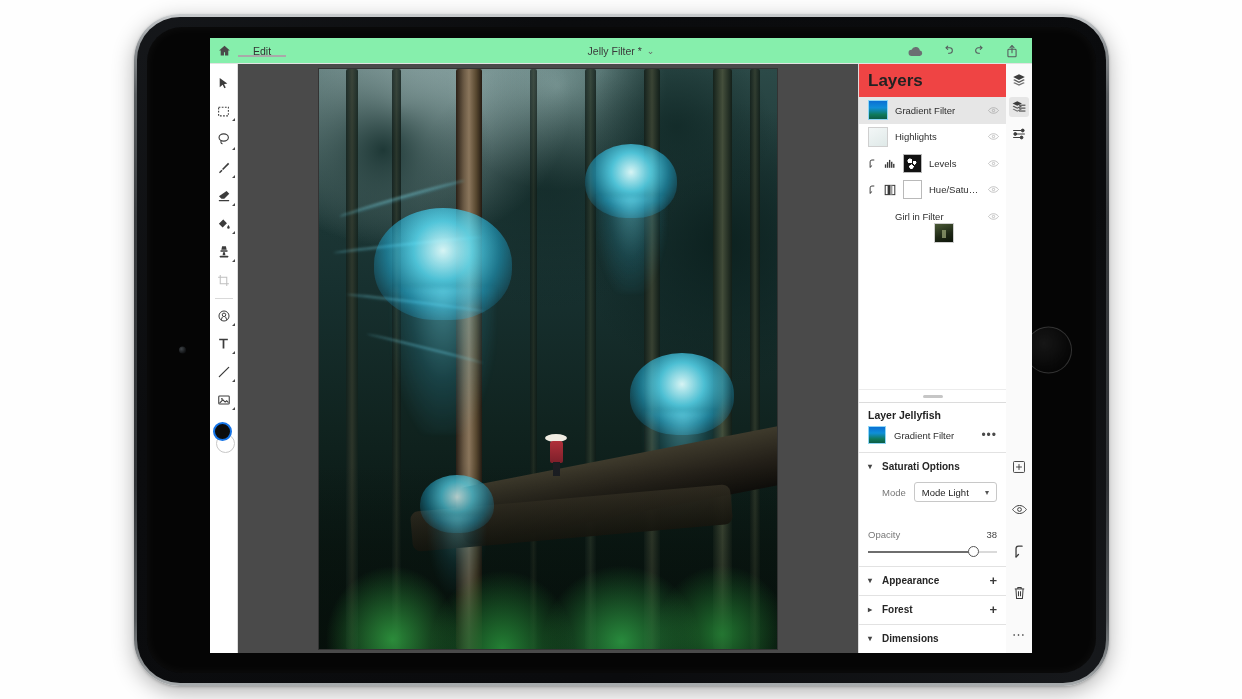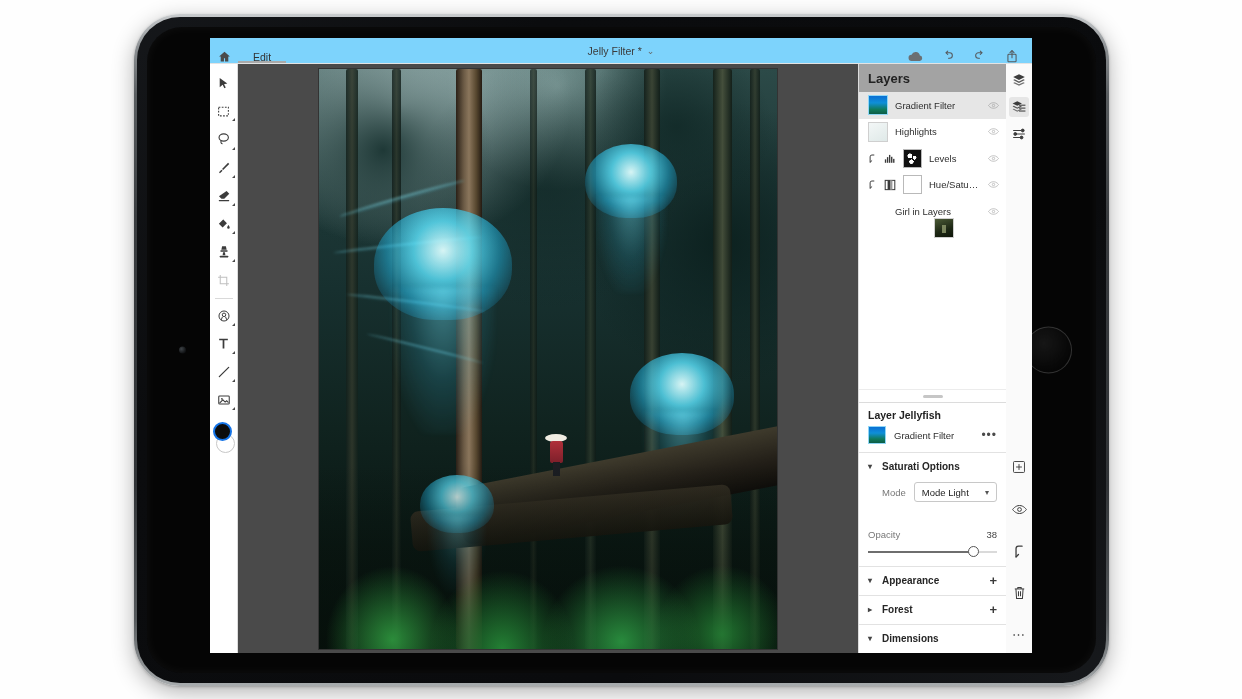--- a/index.html
+++ b/index.html
@@ -41,21 +41,21 @@
 
   
   #screen {
     position:absolute; left:210px; top:38px; width:822px; height:615px;
     background:#ffffff; overflow:hidden;
     display:flex; flex-direction:column;
     font-size:11px; color:#2c2c2c;
   }
 
   
-  .topbar { height:26px; background:#7dd3fc; display:flex; align-items:flex-end;
+  .topbar { height:26px; background:#86efac; display:flex; align-items:center;
     border-bottom:1px solid #e3e3e3; position:relative; flex:0 0 26px; }
   .tb-home { width:28px; display:flex; align-items:center; justify-content:center; }
   .tb-tab { padding:0 15px; display:flex; align-items:center; font-size:10.5px;
     color:#333; position:relative; }
   .tb-tab.active::after { content:""; position:absolute; left:0; right:0; bottom:0;
     height:2px; background:#a9a9a9; }
   .tb-title { position:absolute; left:0; right:0; top:0; bottom:0;
     display:flex; align-items:center; justify-content:center;
     font-size:10.5px; color:#3b3b3b; pointer-events:none; gap:5px; }
   .tb-title span { pointer-events:auto; }
@@ -154,22 +154,22 @@
   .g-hat { position:absolute; left:-3px; top:0; width:22px; height:8px;
     border-radius:50%; background:#f0ece2; }
   .g-body { position:absolute; left:2px; top:7px; width:13px; height:22px;
     background:linear-gradient(180deg,#b0303a,#7d1f2a); border-radius:3px 3px 2px 2px; }
   .g-legs { position:absolute; left:5px; top:28px; width:7px; height:14px;
     background:#1b1d22; }
 
   
   .rightpanel { width:148px; background:#fafafa; border-left:1px solid #dcdcdc;
     display:flex; flex-direction:column; flex:0 0 148px; }
-  .panel-head { padding:7px 9px 6px; font-size:13px; font-weight:bold;
-    color:#222; background:#a3a3a3; }
+  .panel-head { padding:7px 9px 6px; font-size:17px; font-weight:bold;
+    color:#222; background:#ef4444; }
   .layerlist { background:#fff; }
   .layer { display:flex; align-items:center; height:26.5px; padding:0 7px 0 9px;
     gap:7px; }
   .layer.sel { background:#e6e6e6; }
   .lthumb { width:20px; height:20px; flex:0 0 20px; border:1px solid #cfcfcf; }
   .lthumb.grad { background:linear-gradient(180deg,#0a6fd4 0%,#0f8fd8 38%,#0f7a5c 75%,#0c5c46 100%);
     border:1px solid #8fd6f5; }
   .lthumb.hl { background:linear-gradient(150deg,#f3f7f7,#dfe9e8); }
   .lthumb.jf { background:#000; position:relative; }
   .lthumb.jf i { position:absolute; width:4px; height:4px; border-radius:50%;
@@ -503,21 +503,21 @@
             <div class="eye">
               <svg width="11" height="9" viewBox="0 0 24 16" fill="none" stroke="#777" stroke-width="1.7">
                 <path d="M1 8s4.2-6.2 11-6.2S23 8 23 8s-4.2 6.2-11 6.2S1 8 1 8z"></path>
                   <circle cx="12" cy="8" r="2.6"></circle>
                 </svg>
             </div>
           </div>
 
           <div class="layer">
             <div class="lthumb girl"></div>
-            <div class="lname">Girl in Layers</div>
+            <div class="lname">Girl in Filter</div>
             <div class="eye">
               <svg width="11" height="9" viewBox="0 0 24 16" fill="none" stroke="#777" stroke-width="1.7">
                 <path d="M1 8s4.2-6.2 11-6.2S23 8 23 8s-4.2 6.2-11 6.2S1 8 1 8z"></path>
                   <circle cx="12" cy="8" r="2.6"></circle>
                 </svg>
             </div>
           </div>
         </div>
 
         <div class="layerfill"></div>

